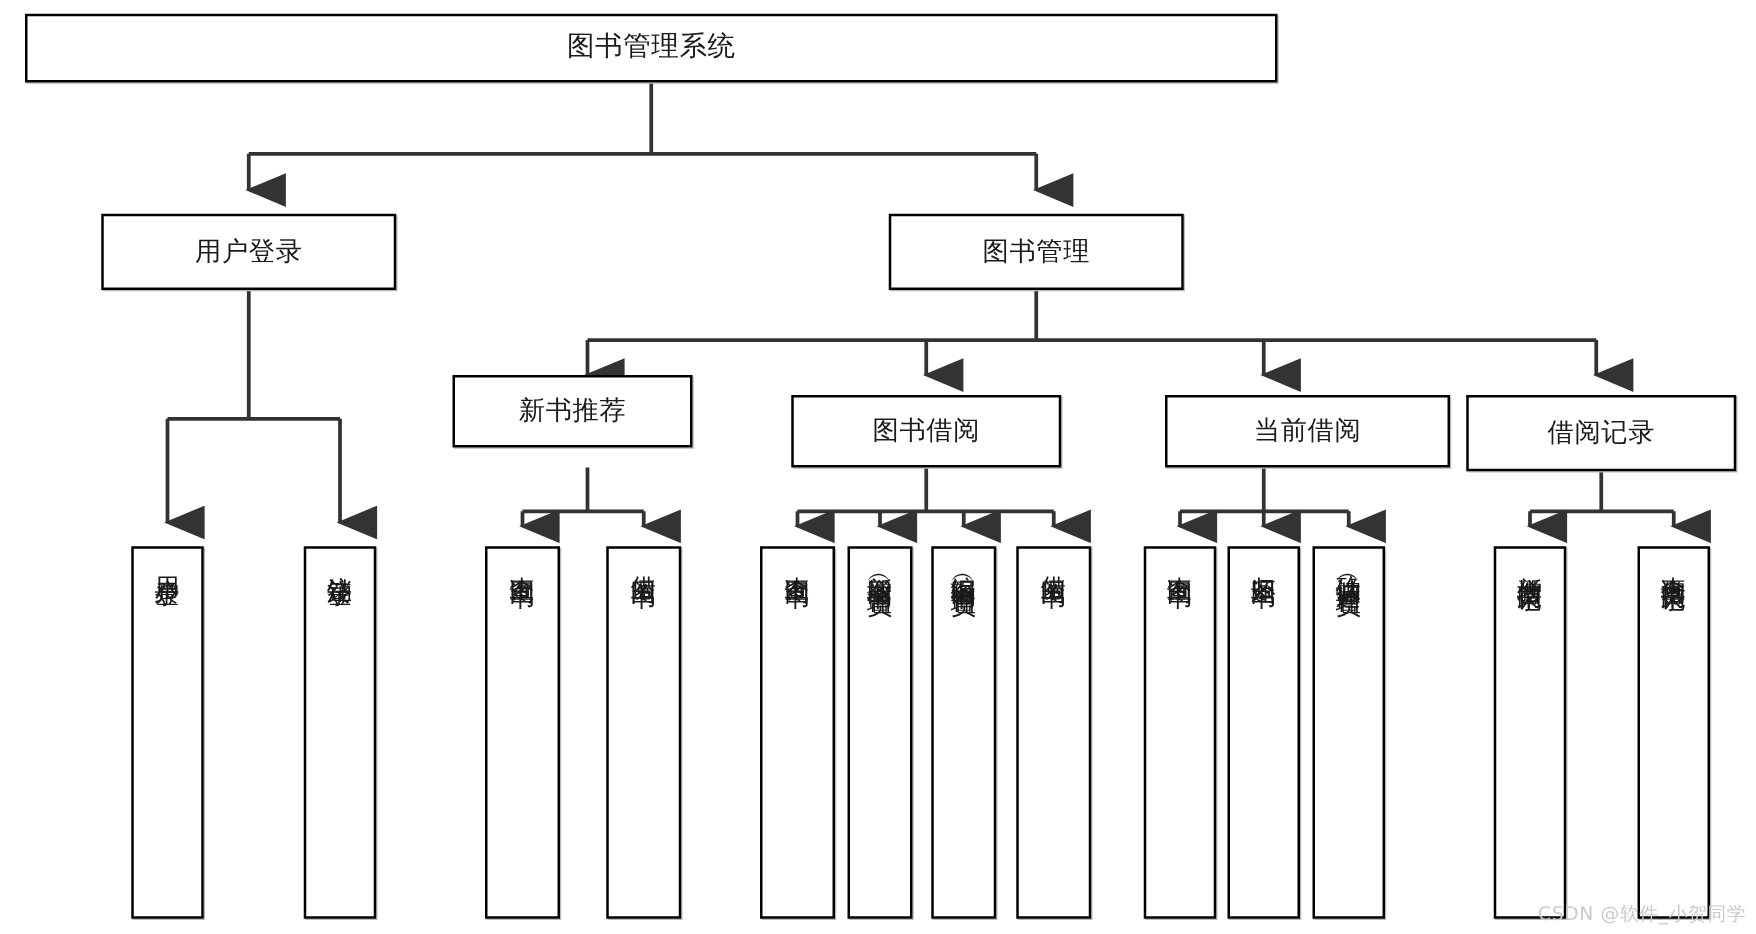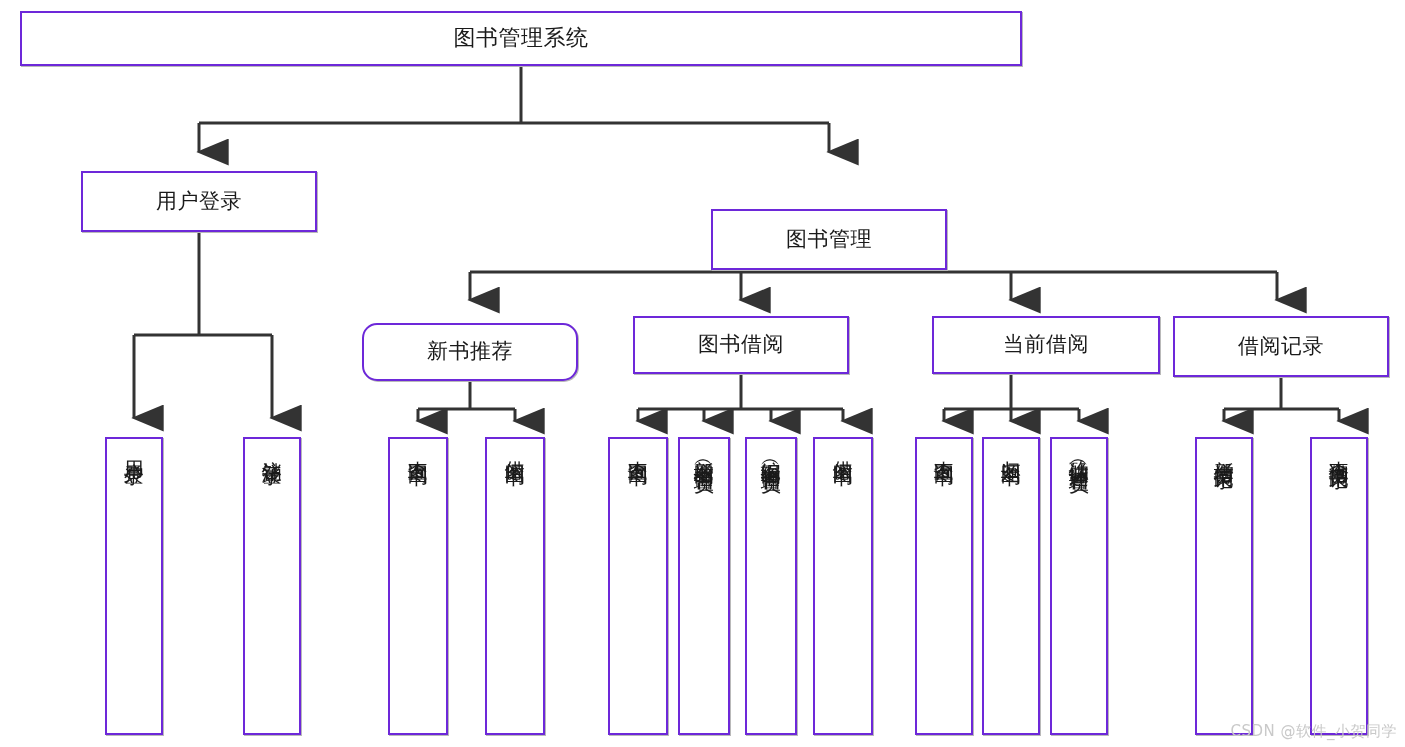--- a/index.html
+++ b/index.html
@@ -21,21 +21,21 @@
     position: absolute;
     left: 0;
     top: 0;
     width: 1405px;
     height: 747px;
     pointer-events: none;
   }
   .node {
     position: absolute;
     box-sizing: border-box;
-    border: 2px solid #6d28d9;
+    border: 2px solid #000000;
     background: #ffffff;
     display: flex;
     align-items: center;
     justify-content: center;
     color: #1a1a1a;
     box-shadow: 1px 1px 0 0 #b9b9b9;
   }
   .node-label {
     display: block;
     text-align: center;
@@ -131,25 +131,25 @@
     </g>
   </svg>
 
   <div class="node horizontal root" style="left:20px; top:11px; width:1002px; height:55px;">
     <span class="node-label">图书管理系统</span>
   </div>
 
   <div class="node horizontal" style="left:81px; top:171px; width:236px; height:61px;">
     <span class="node-label">用户登录</span>
   </div>
-  <div class="node horizontal" style="left:711px; top:171px; width:236px; height:61px;margin-top:38px;">
+  <div class="node horizontal" style="left:711px; top:171px; width:236px; height:61px;">
     <span class="node-label">图书管理</span>
   </div>
 
-  <div class="node horizontal" style="left:362px; top:323px; width:216px; height:58px;border-radius:15px;">
+  <div class="node horizontal" style="left:362px; top:300px; width:192px; height:58px;">
     <span class="node-label">新书推荐</span>
   </div>
   <div class="node horizontal" style="left:633px; top:316px; width:216px; height:58px;">
     <span class="node-label">图书借阅</span>
   </div>
   <div class="node horizontal" style="left:932px; top:316px; width:228px; height:58px;">
     <span class="node-label">当前借阅</span>
   </div>
   <div class="node horizontal" style="left:1173px; top:316px; width:216px; height:61px;">
     <span class="node-label">借阅记录</span>

